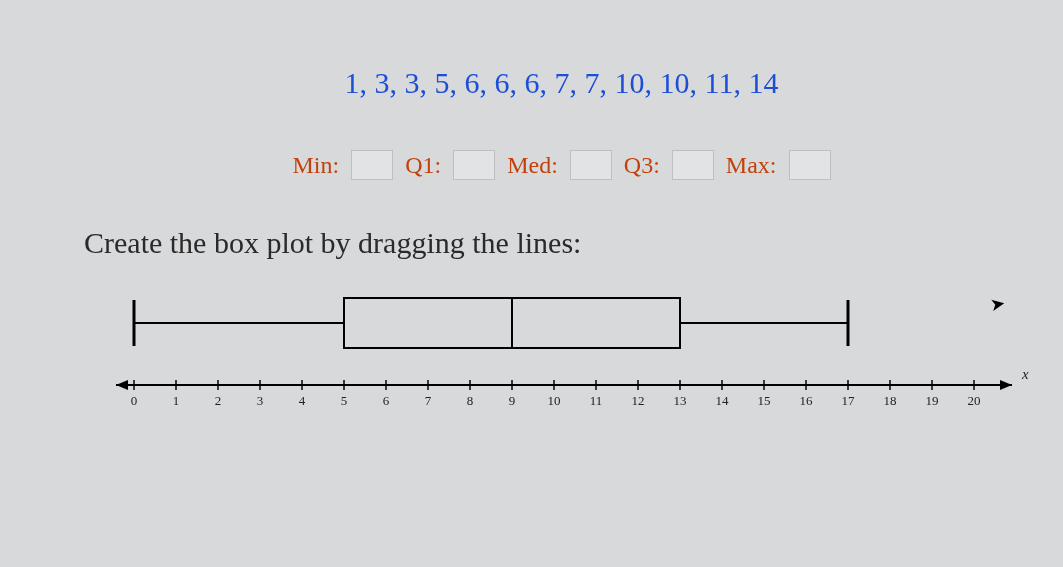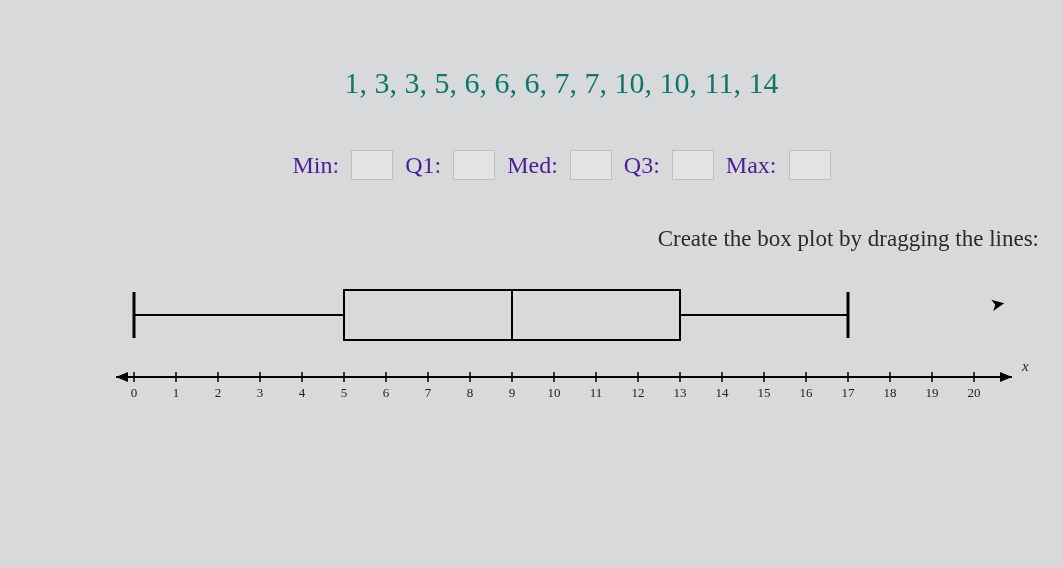--- a/index.html
+++ b/index.html
@@ -18,44 +18,44 @@
     .question-text {
       font-size: 28px;
       line-height: 1.4;
       color: #1a1a1a;
     }
     .data-list {
       font-size: 30px;
       text-align: center;
       margin-top: 48px;
       margin-bottom: 50px;
-      color: #0f766e;
+      color: #1d4ed8;
       padding-left: 60px;
     }
     .measures-row {
       display: flex;
       justify-content: center;
       align-items: center;
       gap: 12px;
       font-size: 24px;
-      color: #4c1d95;
+      color: #c2410c;
       padding-left: 60px;
     }
     .measure-label { font-size: 24px; }
     .blank {
       display: inline-block;
       width: 42px;
       height: 30px;
       background: #e2e3e5;
       border: 1px solid #bfbfbf;
       vertical-align: middle;
     }
     .instruction {
-      text-align: right;
-      font-size: 23px;
+      text-align: left;
+      font-size: 30px;
       margin-top: 46px;
       margin-bottom: 20px;
       padding-left: 60px;
     }
     .chart-area {
       position: relative;
       width: 920px;
       height: 130px;
       margin-left: 90px;
     }

